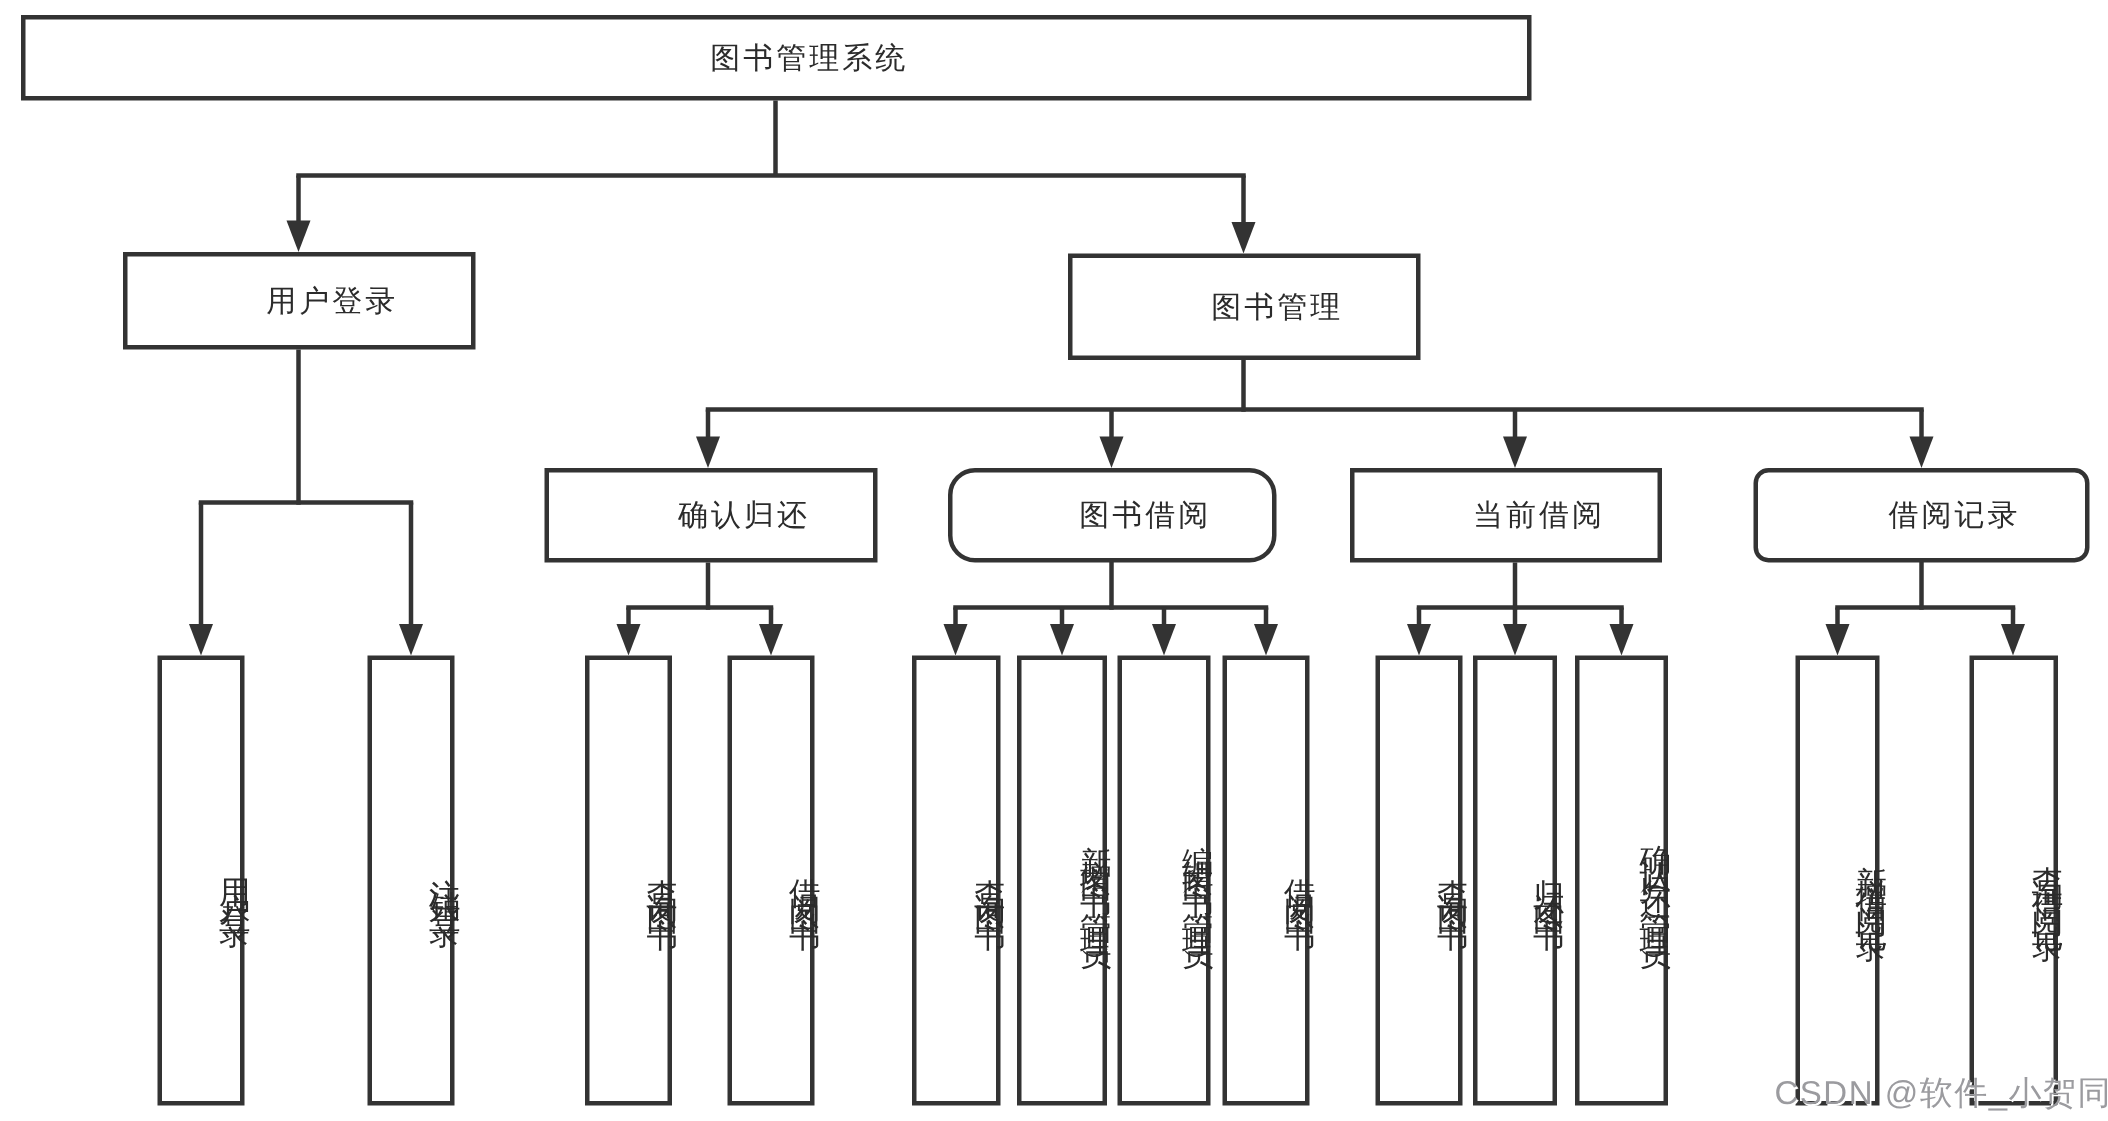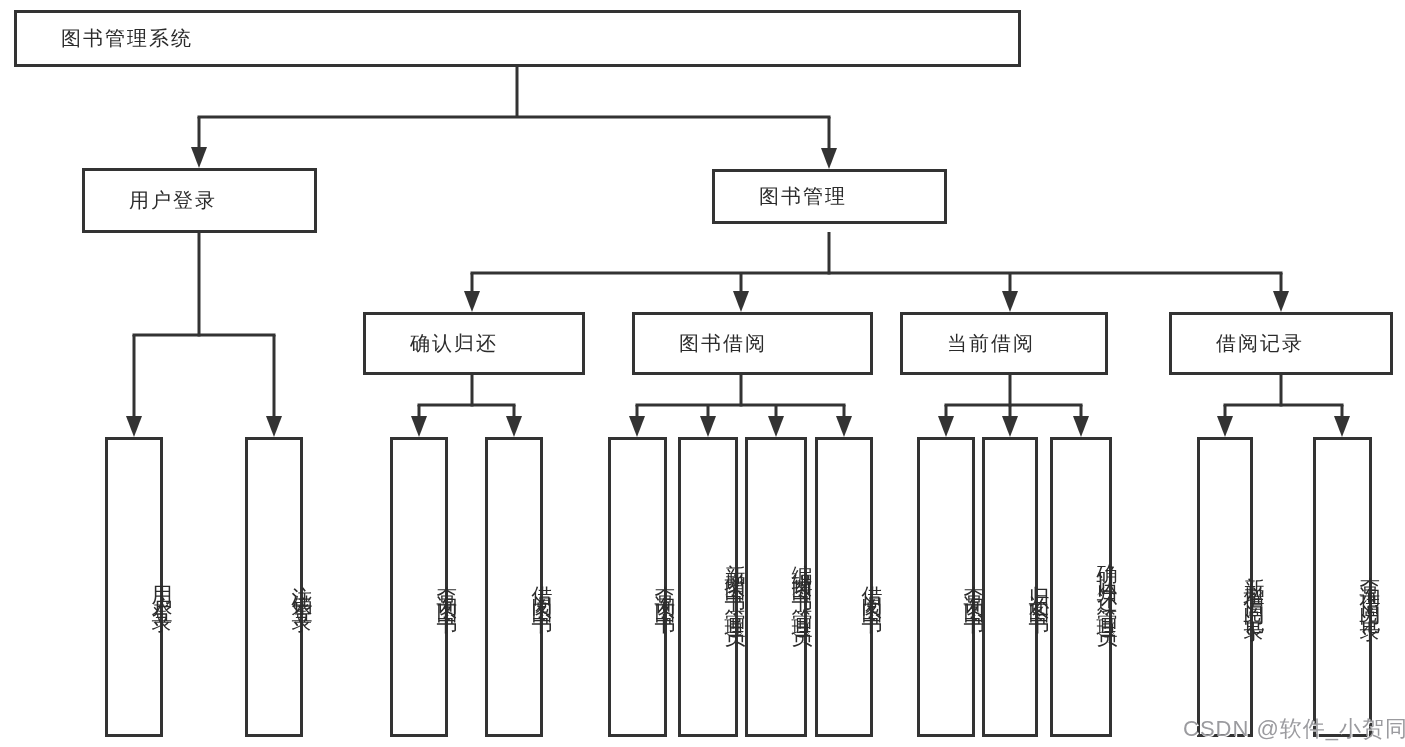--- a/index.html
+++ b/index.html
@@ -24,45 +24,45 @@
     height: 747px;
     pointer-events: none;
   }
   .node {
     position: absolute;
     box-sizing: border-box;
     border: 3px solid #333333;
     background: #ffffff;
     display: flex;
     align-items: center;
-    justify-content: flex-start;
+    justify-content: center;
     color: #2b2b2b;
     padding-left: 44px;
   }
   .h-label {
     font-size: 20px;
     letter-spacing: 2px;
     white-space: nowrap;
   }
   .v-label {
     writing-mode: vertical-rl;
     text-orientation: mixed;
     font-size: 21px;
     letter-spacing: 9px;
     line-height: 1;
     white-space: nowrap;
   }
   
   #n-root        { left: 14px;   top: 10px;  width: 1007px; height: 57px; }
   #n-userlogin   { left: 82px;   top: 168px; width: 235px;  height: 65px; }
-  #n-bookmgmt    { left: 712px;  top: 169px; width: 235px;  height: 55px; }
+  #n-bookmgmt    { left: 712px;  top: 169px; width: 235px;  height: 71px; }
   #n-newrec      { left: 363px;  top: 312px; width: 222px;  height: 63px; }
-  #n-borrowmgr   { left: 632px;  top: 312px; width: 241px;  height: 63px; }
+  #n-borrowmgr   { left: 632px;  top: 312px; width: 219px;  height: 63px; border-radius: 18px; }
   #n-current     { left: 900px;  top: 312px; width: 208px;  height: 63px; }
-  #n-records     { left: 1169px; top: 312px; width: 224px;  height: 63px; }
+  #n-records     { left: 1169px; top: 312px; width: 224px;  height: 63px; border-radius: 10px; }
   .leaf          { top: 437px; height: 300px; }
   #l-user-login  { left: 105px;  width: 58px; }
   #l-logout      { left: 245px;  width: 58px; }
   #l-nr-query    { left: 390px;  width: 58px; }
   #l-nr-borrow   { left: 485px;  width: 58px; }
   #l-bb-query    { left: 608px;  width: 59px; }
   #l-bb-add      { left: 678px;  width: 60px; }
   #l-bb-edit     { left: 745px;  width: 62px; }
   #l-bb-borrow   { left: 815px;  width: 58px; }
   #l-cb-query    { left: 917px;  width: 58px; }

